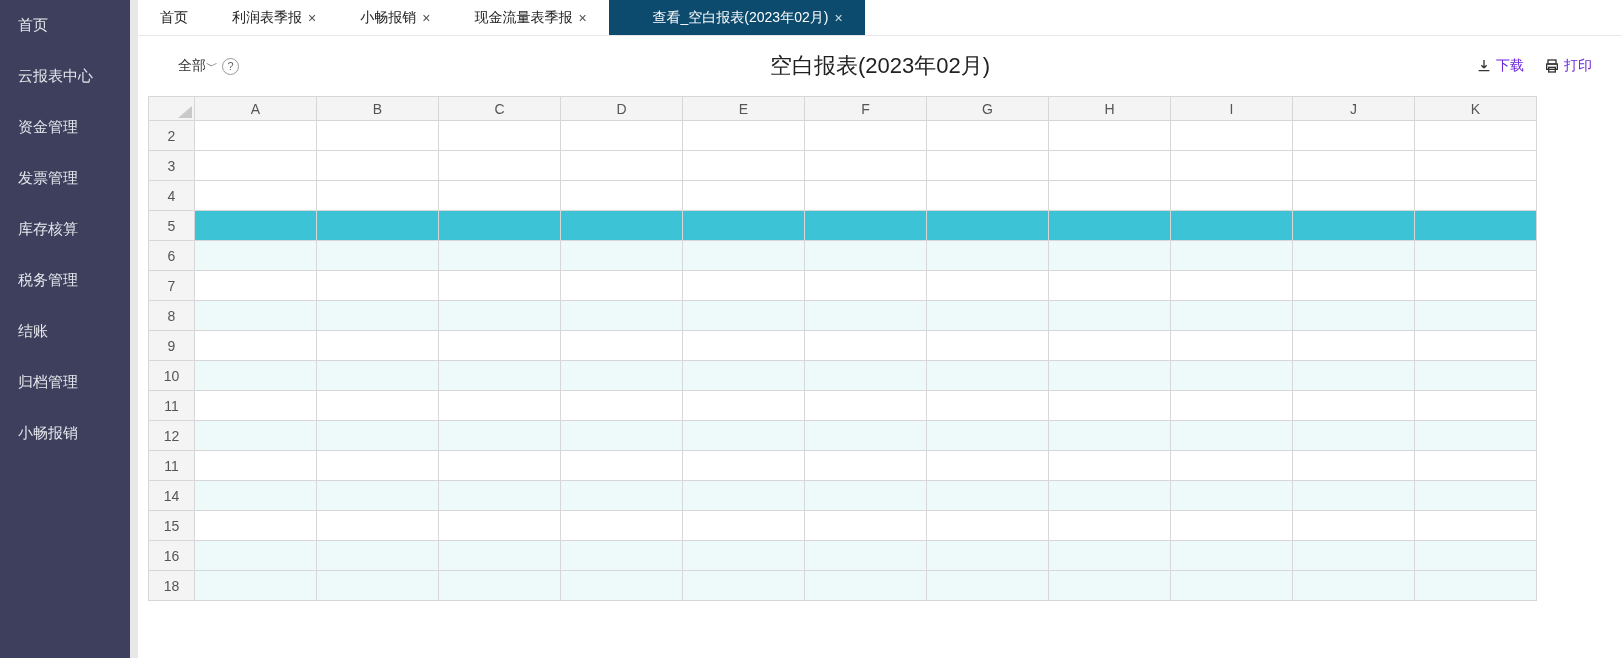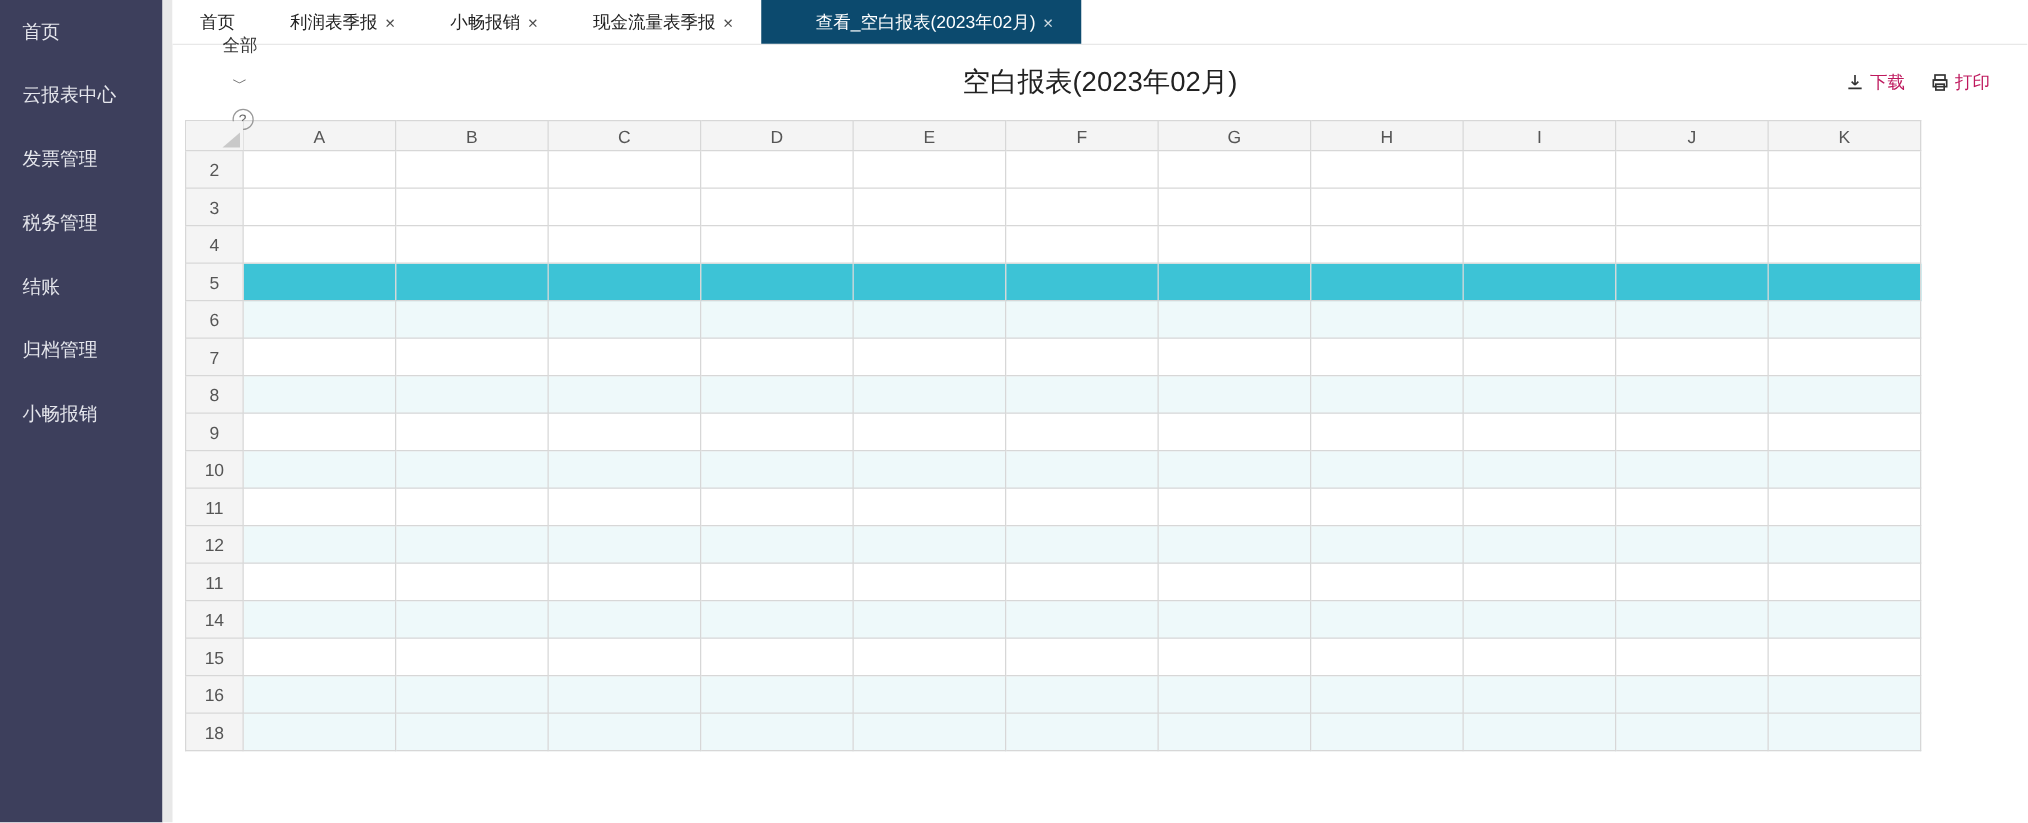--- a/index.html
+++ b/index.html
@@ -76,24 +76,23 @@
   .toolbar {
     display: flex;
     align-items: center;
     height: 60px;
     padding: 0 30px 0 40px;
     position: relative;
   }
   .tool-left {
     display: flex;
     align-items: center;
-    gap: 12px;
+    gap: 0;
     color: #333;
     font-size: 14px;
-    flex-direction: column;
   }
   .tool-left .chev {
     font-size: 12px;
     color: #666;
   }
   .tool-left .help {
     width: 17px; height: 17px;
     border: 1px solid #999;
     border-radius: 50%;
     display:flex; align-items:center; justify-content:center;
@@ -103,21 +102,21 @@
   .page-title {
     position: absolute;
     left: 50%; transform: translateX(-50%);
     font-size: 22px;
     color: #222;
   }
   .tool-right {
     margin-left: auto;
     display: flex;
     gap: 20px;
-    color: #be185d;
+    color: #6d28d9;
     font-size: 14px;
   }
   .tool-btn { display:flex; align-items:center; gap:4px; cursor:pointer; }
   .tool-btn svg { width:16px; height:16px; }
 
   
   .sheet {
     flex: 1;
     overflow: hidden;
     margin: 0 0 0 10px;
@@ -161,21 +160,23 @@
   .grid tbody tr.even td { background: #eef9fa; }
   .grid tbody tr.hl td { background: #3dc3d6; }
 </style>
 </head>
 <body>
 
 <div class="app">
   <div class="sidebar" id="sidebar">
       <div class="sidebar-item">首页</div>
       <div class="sidebar-item">云报表中心</div>
+      <div class="sidebar-item">资金管理</div>
       <div class="sidebar-item">发票管理</div>
+      <div class="sidebar-item">库存核算</div>
       <div class="sidebar-item">税务管理</div>
       <div class="sidebar-item">结账</div>
       <div class="sidebar-item">归档管理</div>
       <div class="sidebar-item">小畅报销</div>
     </div>
   <div class="sidebar-scroll"></div>
 
   <div class="main">
     <div class="tab-bar" id="tabbar">
         <div class="tab">

